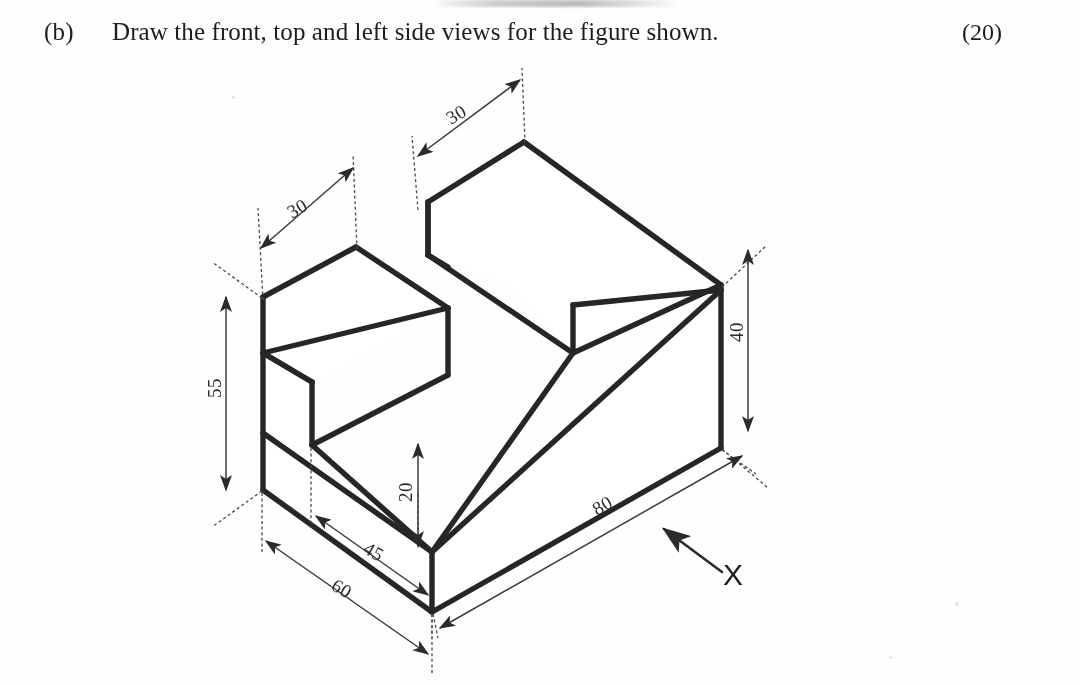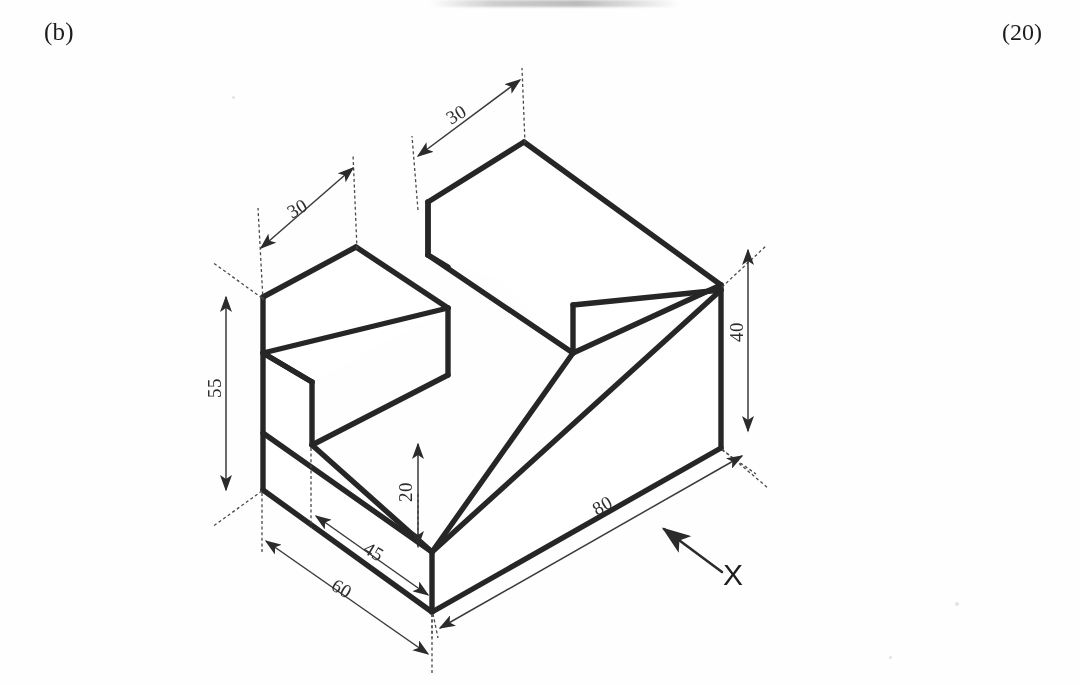--- a/index.html
+++ b/index.html
@@ -59,21 +59,20 @@
     top: 0;
     font-size: 25px;
     letter-spacing: .1px;
     white-space: nowrap;
   }
   #q-marks {
     position: absolute;
     left: 962px;
     top: 1px;
     font-size: 24px;
-    margin-left: 40px;
   }
 
   
   #drawing-wrap {
     position: absolute;
     left: 0;
     top: 50px;
     width: 1080px;
     height: 635px;
   }
@@ -137,20 +136,21 @@
 </style>
 </head>
 <body>
 
 <div id="page">
 
   <div class="scan-smudge"></div>
 
   <div id="question-header">
     <span id="q-label">(b)</span>
+    <span id="q-text">Draw the front, top and left side views for the figure shown.</span>
     <span id="q-marks">(20)</span>
   </div>
 
   <div id="drawing-wrap">
     <svg id="iso-drawing" viewBox="0 0 1080 635" xmlns="http://www.w3.org/2000/svg">
 
       <defs>
         <marker id="ah" markerWidth="11" markerHeight="8" refX="10" refY="4" orient="auto">
           <path d="M0,0 L11,4 L0,8 L2.6,4 Z" class="arrow-head"></path>
         </marker>

